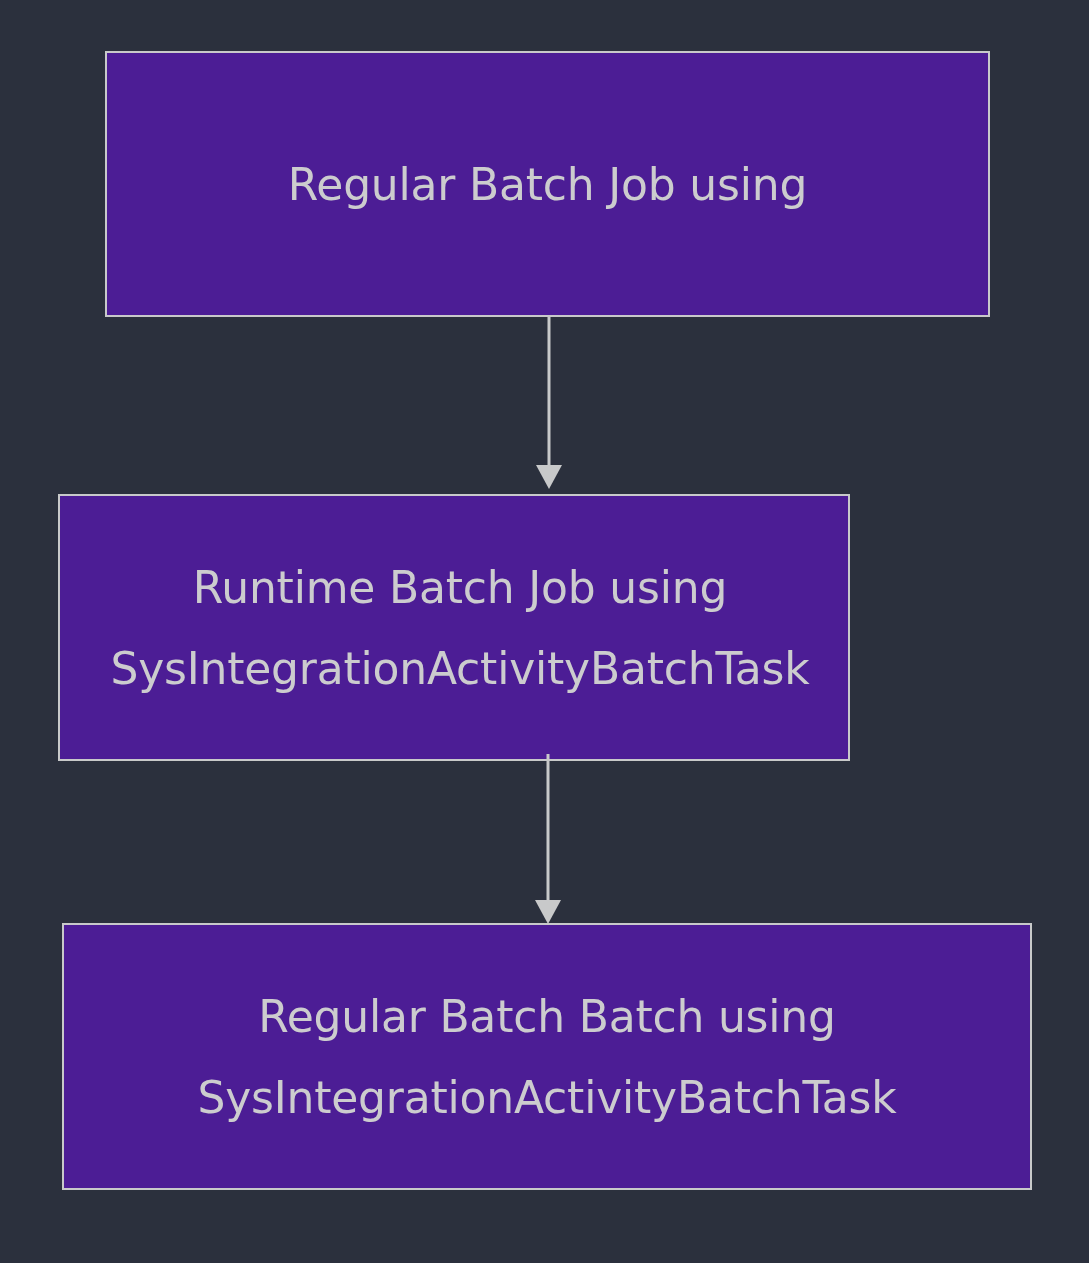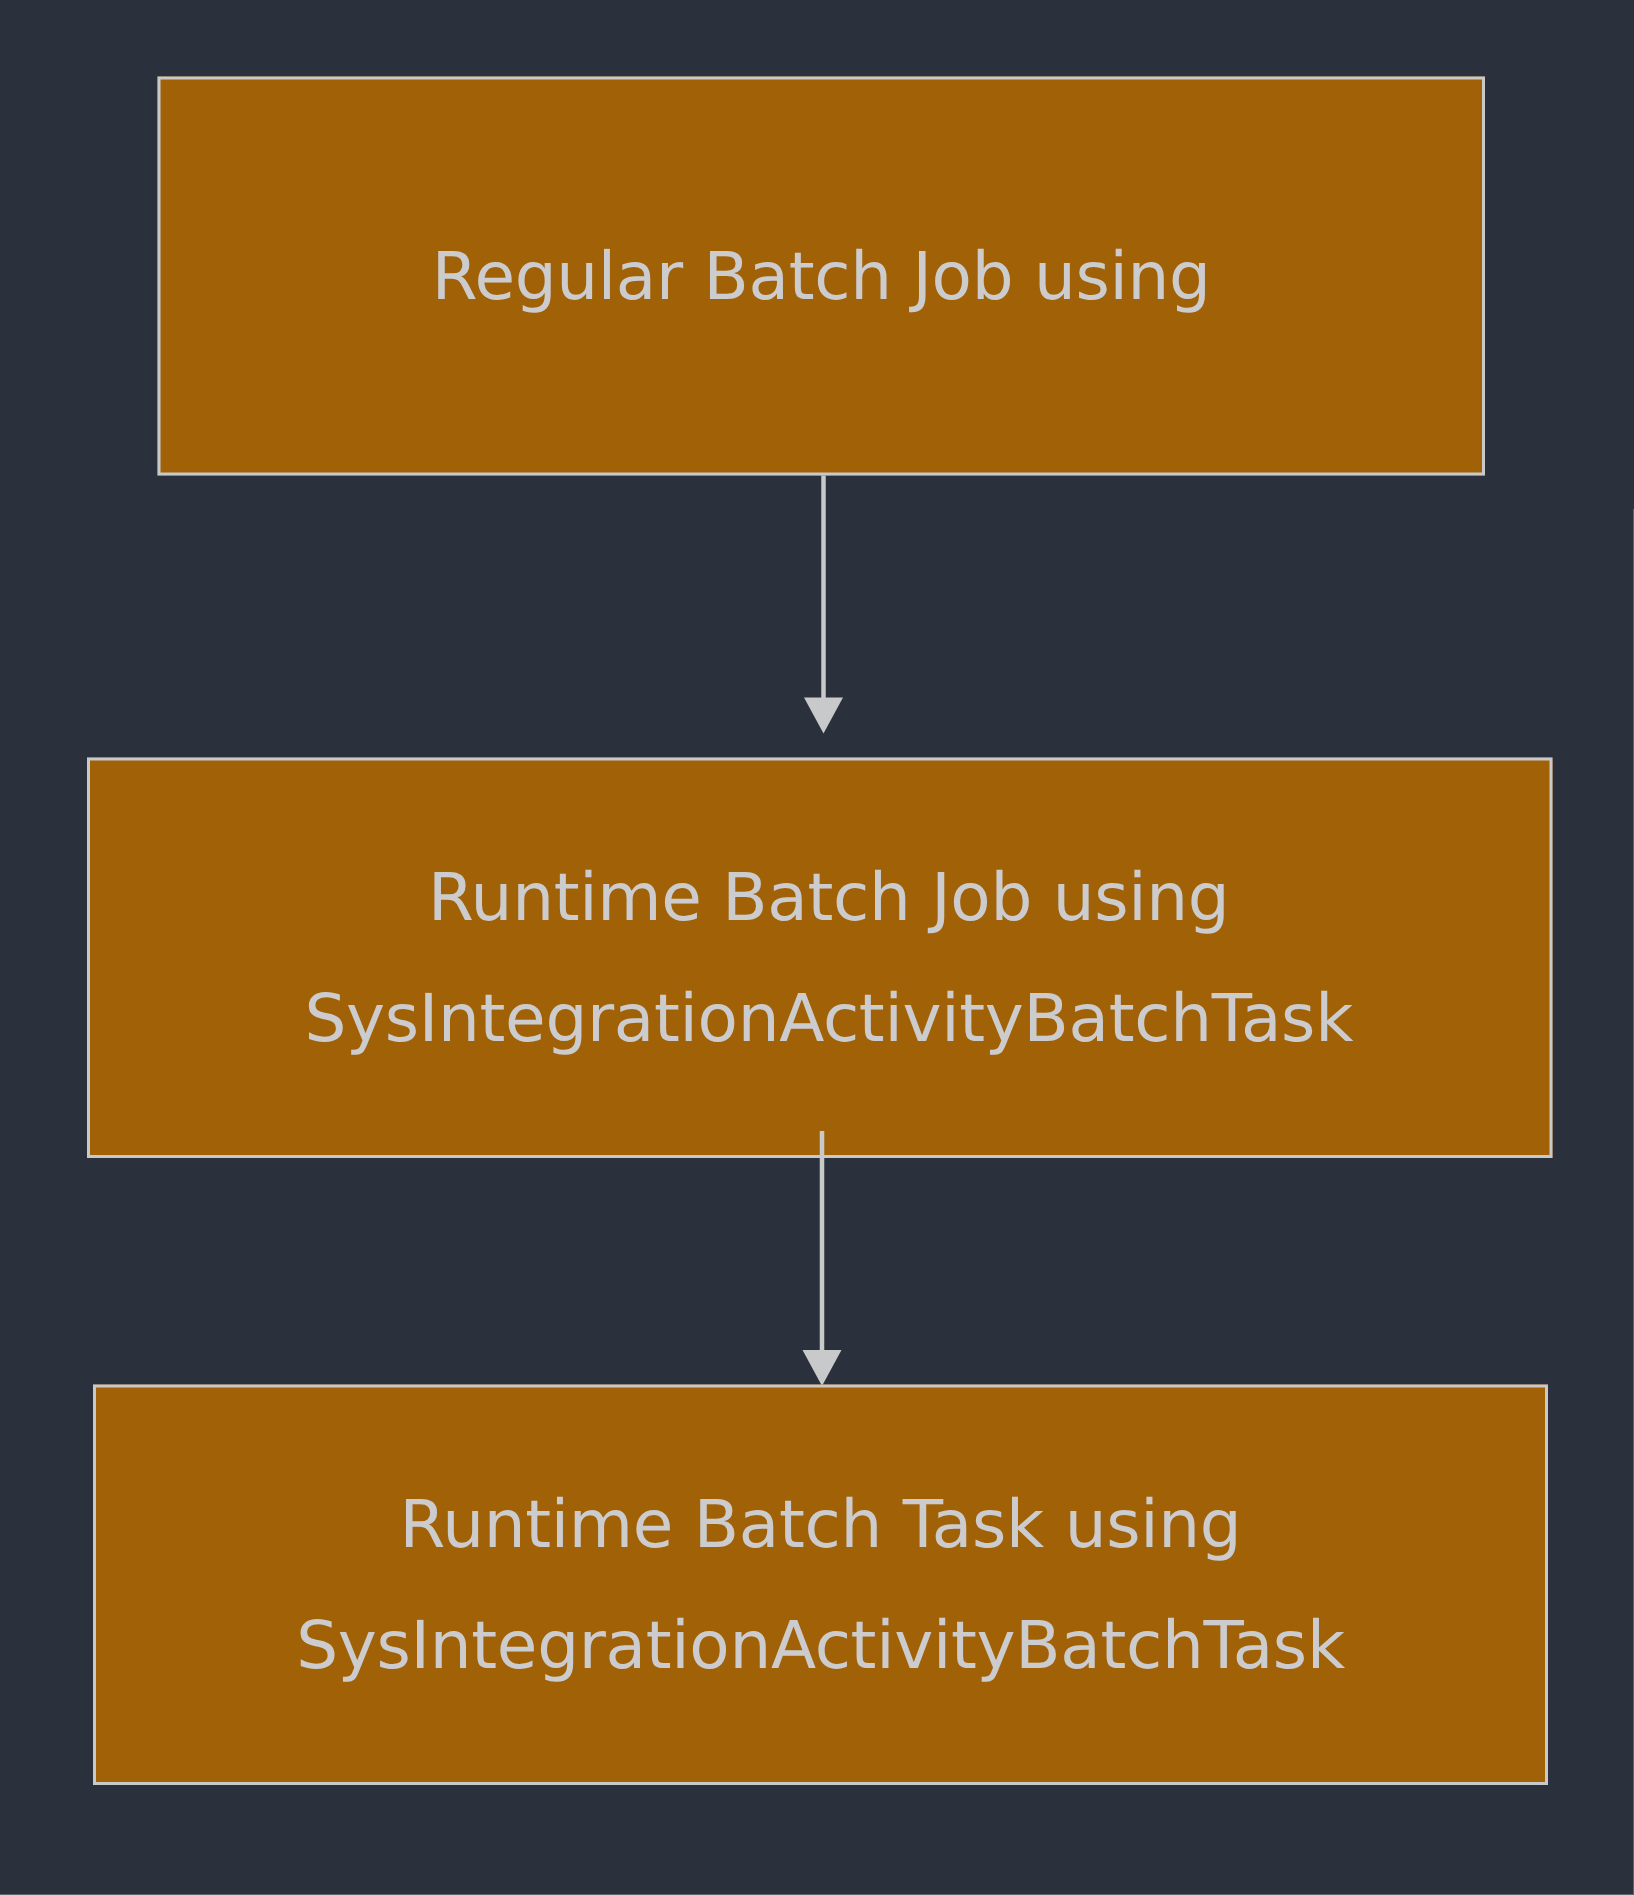--- a/index.html
+++ b/index.html
@@ -14,21 +14,21 @@
   }
   #diagram-canvas {
     position: relative;
     width: 1089px;
     height: 1263px;
     background: #2b303d;
   }
   .flow-node {
     position: absolute;
     box-sizing: border-box;
-    background: #a16207;
+    background: #4c1d95;
     border: 2px solid #c8c9ca;
     display: flex;
     flex-direction: column;
     align-items: center;
     justify-content: center;
     text-align: center;
   }
   .node-line {
     display: block;
     color: #ccccce;
@@ -41,22 +41,22 @@
   
   #node-regular-batch-job {
     left: 105px;
     top: 51px;
     width: 885px;
     height: 266px;
   }
   
   #node-runtime-batch-job {
     left: 58px;
-    top: 505px;
-    width: 977px;
+    top: 494px;
+    width: 792px;
     height: 267px;
     padding-left: 12px;
   }
   
   #node-regular-batch-task {
     left: 62px;
     top: 923px;
     width: 970px;
     height: 267px;
   }
@@ -104,17 +104,17 @@
     <span class="node-line">Runtime Batch Job using</span>
     <span class="node-line">SysIntegrationActivityBatchTask</span>
   </div>
 
   <svg class="flow-edge" id="edge-runtime-to-task" viewBox="0 0 1089 175">
     <line class="edge-line" x1="548" y1="2" x2="548" y2="150"></line>
     <polygon class="edge-arrowhead" points="535,148 561,148 548,172"></polygon>
   </svg>
 
   <div class="flow-node" id="node-regular-batch-task">
-    <span class="node-line">Runtime Batch Task using</span>
+    <span class="node-line">Regular Batch Batch using</span>
     <span class="node-line">SysIntegrationActivityBatchTask</span>
   </div>
 
 </div>
 
 </body></html>

